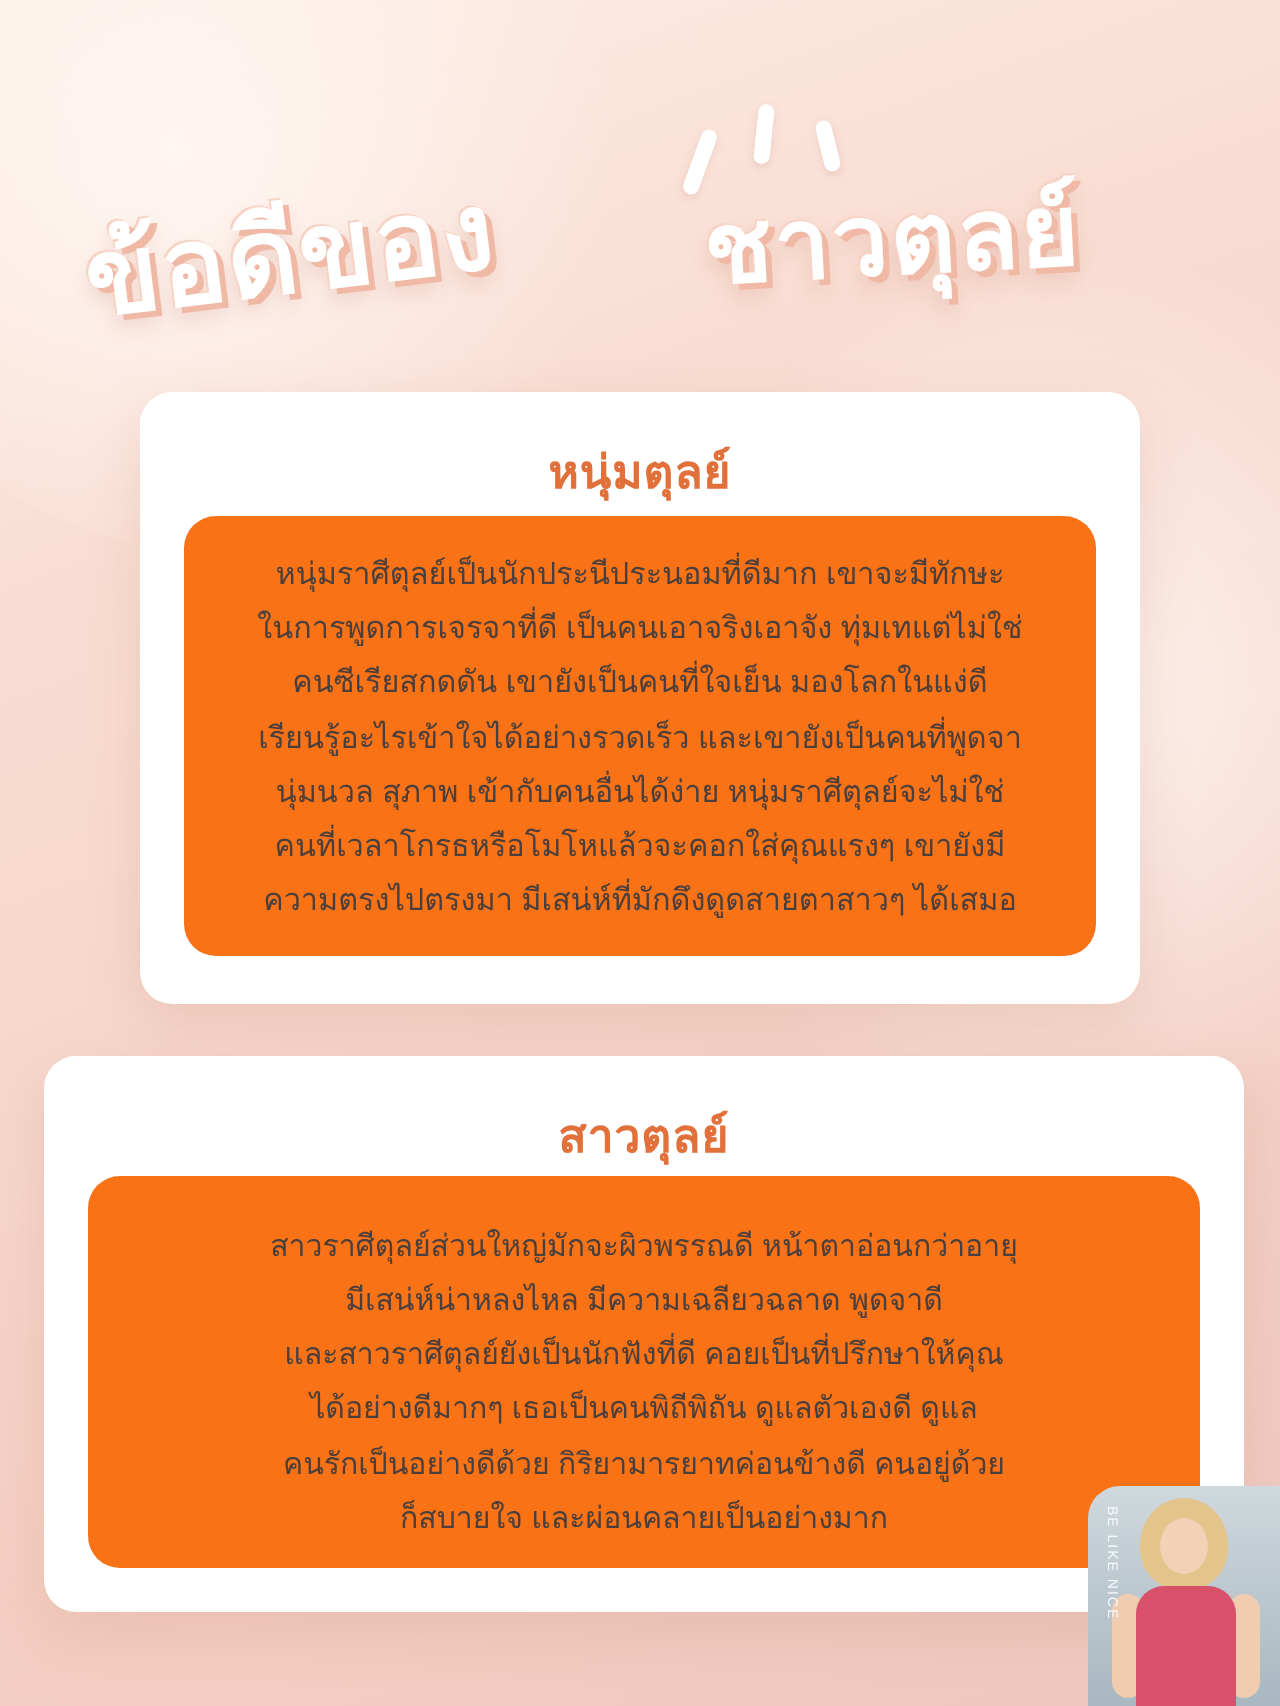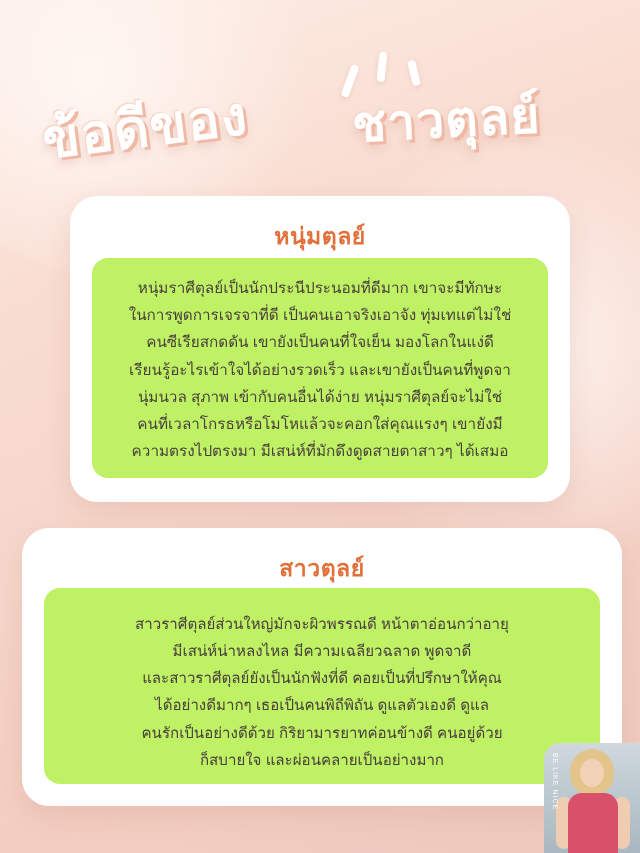--- a/index.html
+++ b/index.html
@@ -74,40 +74,40 @@
     box-shadow: 0 2px 4px rgba(200,140,120,0.25);
   }
   .spark-1 { left: 346px; top: 26px; width: 8px; height: 34px; transform: rotate(20deg); }
   .spark-2 { left: 378px; top: 14px; width: 8px; height: 30px; transform: rotate(6deg); }
   .spark-3 { left: 410px; top: 22px; width: 8px; height: 26px; transform: rotate(-14deg); }
 
   
   .card {
     position: absolute;
     background: #ffffff;
-    border-radius: 27px;
+    border-radius: 16px;
     box-shadow: 0 10px 26px rgba(196,140,120,0.22);
   }
   .card-1 { left: 70px; top: 196px; width: 500px; height: 306px; }
   .card-2 { left: 22px; top: 528px; width: 600px; height: 278px; }
 
   .card-title {
     text-align: center;
     color: #e2703a;
     font-size: 23px;
     font-weight: bold;
     padding-top: 22px;
     letter-spacing: 0.5px;
   }
   .inner-box {
     position: absolute;
     left: 22px;
     right: 22px;
     border-radius: 16px;
-    background: #bef264;
+    background: #f97316;
   }
   .card-1 .inner-box { top: 62px; bottom: 24px; }
   .card-2 .inner-box { top: 60px; bottom: 22px; }
 
   .body-text {
     padding: 16px 18px;
     text-align: center;
     color: #4a3f3c;
     font-size: 15.3px;
     line-height: 1.78;

